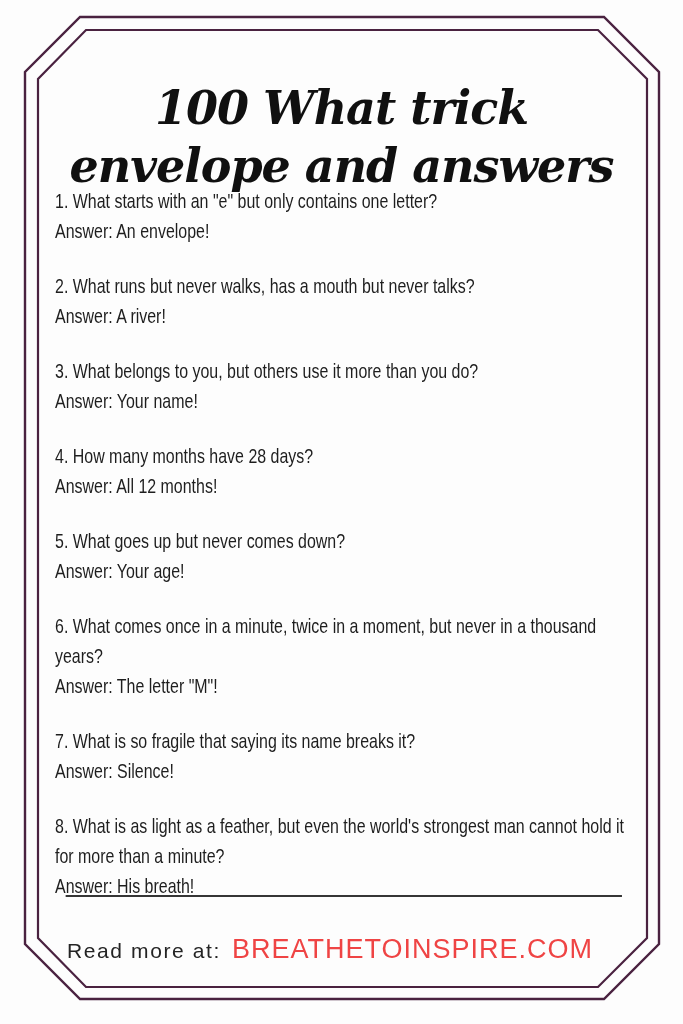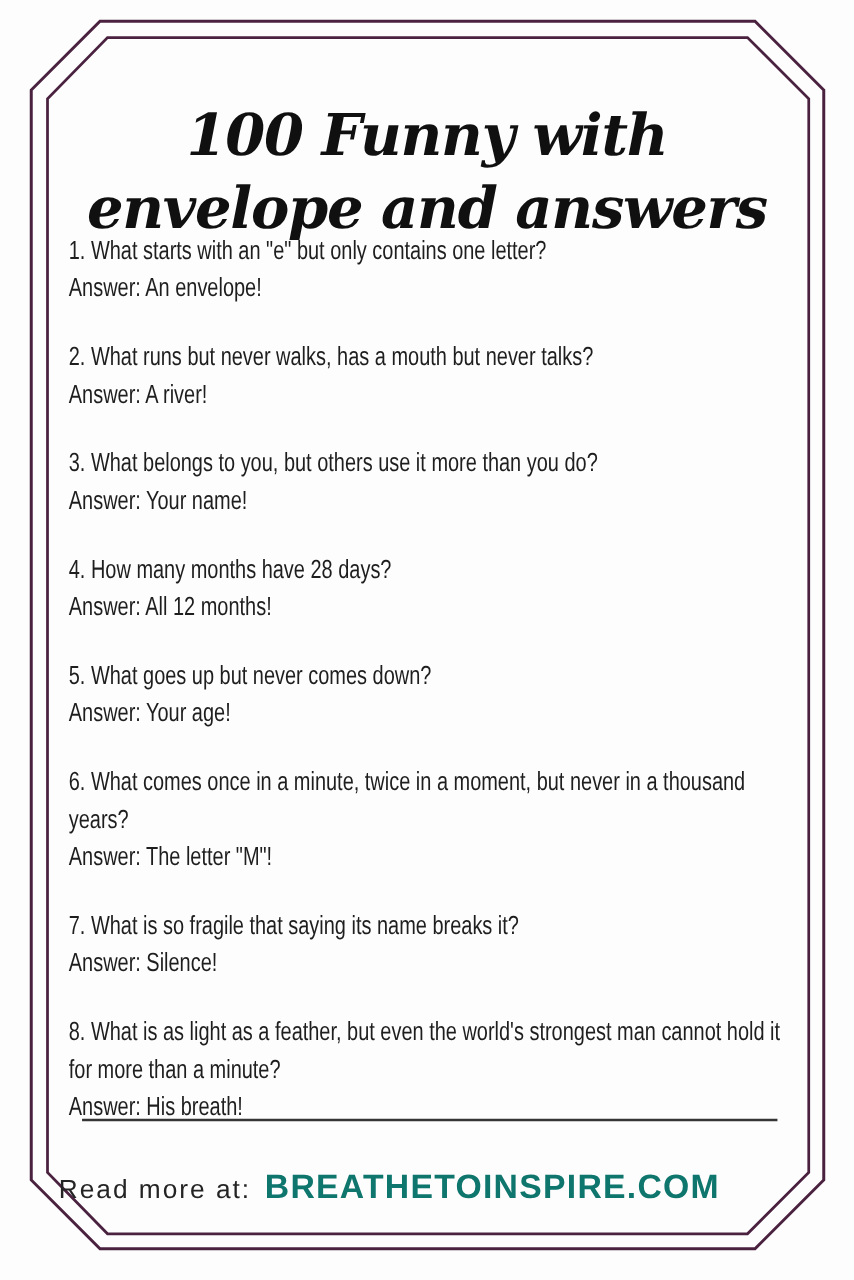--- a/index.html
+++ b/index.html
@@ -31,38 +31,38 @@
   .answer-wrap{position:relative;}
   .underline-rule{
     position:absolute;left:14px;right:10px;bottom:4px;height:2px;
     background:#353535;
   }
   .footer{
     position:absolute;left:47px;top:934px;width:600px;
     display:flex;align-items:baseline;gap:11px;white-space:nowrap;
   }
   .read-more{
-    font-size:21px;letter-spacing:1.6px;color:#242424;font-weight:400;
+    font-size:21px;letter-spacing:1.6px;color:#242424;font-weight:400;margin-left:20px;
   }
   .site-name{
-    font-size:27px;font-weight:700;letter-spacing:1px;color:#0f766e;
+    font-size:27px;font-weight:400;letter-spacing:1px;color:#ef4444;
   }
 </style>
 </head>
 <body>
 
 <div class="page">
 
   <svg class="frame-svg" viewBox="0 0 683 1024" xmlns="http://www.w3.org/2000/svg" fill="none">
     <path d="M 80,17 L 604,17 L 659,72 L 659,944 L 604,999 L 80,999 L 25,944 L 25,72 Z" stroke-width="2.4" fill="none" stroke="#4a2240"></path>
     <path d="M 86,30 L 598,30 L 647,79 L 647,938 L 598,987 L 86,987 L 38,938 L 38,79 Z" stroke-width="2.2" fill="none" stroke="#4a2240"></path>
   </svg>
 
   <h1 class="title">
-    <span>100 Funny with</span><br>
+    <span>100 What trick</span><br>
     <span>envelope and answers</span>
   </h1>
 
   <div class="qa-list">
 
     <div class="qa-block">
       <p>1. What starts with an "e" but only contains one letter?</p>
       <p>Answer: An envelope!</p>
     </div>
 

